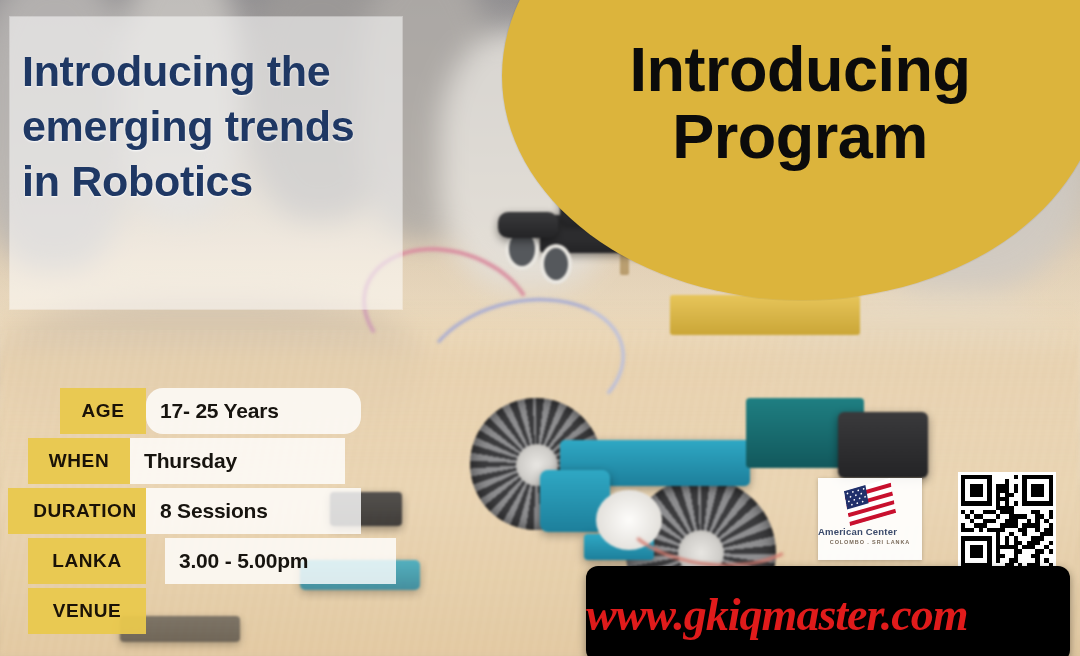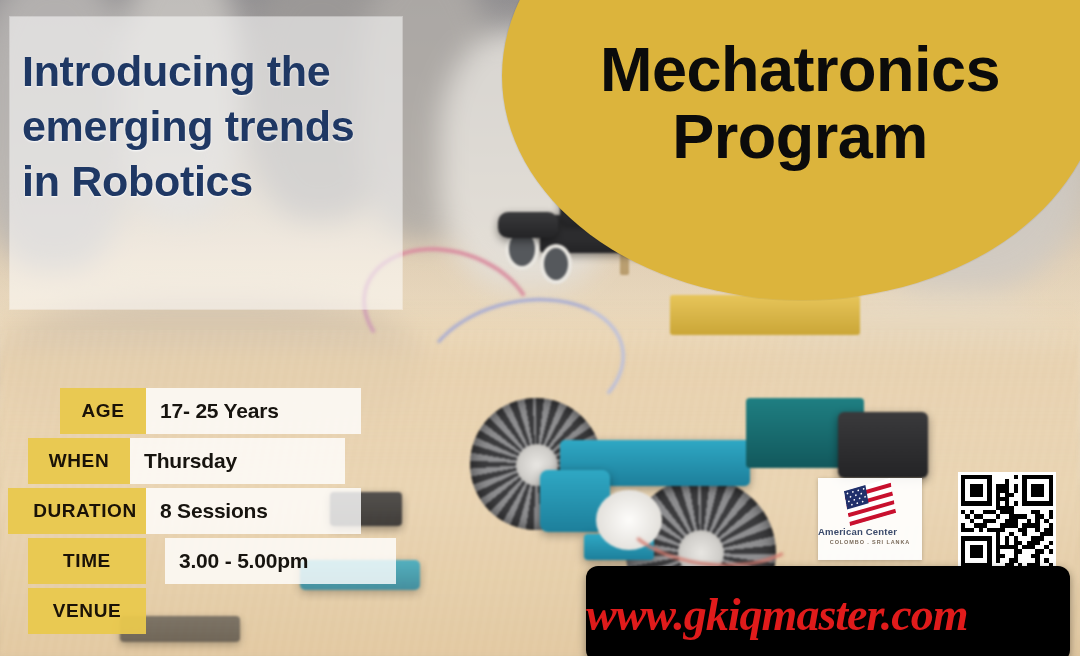--- a/index.html
+++ b/index.html
@@ -202,21 +202,21 @@
     font-size: 21px;
     font-weight: 700;
     display: flex;
     align-items: center;
     padding-left: 14px;
     box-sizing: border-box;
     letter-spacing: -0.2px;
   }
   
   .r0 .tlabel { margin-left: 60px; width: 86px; }
-  .r0 .tvalue { width: 215px; }
+  .r0 .tvalue { width: 215px; border-radius: 17px; }
   .r1 .tlabel { margin-left: 28px; width: 102px; }
   .r1 .tvalue { width: 215px; }
   .r2 .tlabel { margin-left: 8px;  width: 138px; padding-left: 16px; }
   .r2 .tvalue { width: 215px; }
   .r3 .tlabel { margin-left: 28px; width: 118px; }
   .r3 .tvalue { width: 231px; margin-left: 19px; }
   .r4 .tlabel { margin-left: 28px; width: 118px; }
   .r4 .tvalue { width: 310px; }
 
   
@@ -381,42 +381,42 @@
     <div class="board-dark" style="left:330px; top:492px; width:72px; height:34px; opacity:.85;"></div>
     <div class="chassis" style="left:300px; top:560px; width:120px; height:30px; opacity:.8;"></div>
     <div class="board-dark" style="left:120px; top:616px; width:120px; height:26px; opacity:.6;"></div>
     <div class="wire" style="left:360px; top:250px; width:170px; height:120px; border-width:4px; border-top-color:#d98ea0; border-left-color:#cfa0b4; transform:rotate(18deg);"></div>
     <div class="wire" style="left:420px; top:300px; width:200px; height:130px; border-width:3px; border-top-color:#9fa6d6; border-right-color:#b6bde0; transform:rotate(-12deg);"></div>
     <div class="wire" style="left:620px; top:470px; width:180px; height:90px;  border-width:3px; border-bottom-color:#d57a6e; transform:rotate(6deg);"></div>
   </div>
 
   <div class="circle"></div>
   <div class="circle-text">
-    <div class="circle-line1">Mechatronics</div>
+    <div class="circle-line1">Introducing</div>
     <div class="circle-line2">Program</div>
   </div>
 
   <div class="headline-panel"></div>
   <div class="headline-text">Introducing the emerging trends in Robotics</div>
 
   <div class="table">
     <div class="trow r0">
       <div class="tlabel">AGE</div>
       <div class="tvalue">17- 25 Years</div>
     </div>
     <div class="trow r1">
       <div class="tlabel">WHEN</div>
       <div class="tvalue">Thursday</div>
     </div>
     <div class="trow r2">
       <div class="tlabel">DURATION</div>
       <div class="tvalue">8 Sessions</div>
     </div>
     <div class="trow r3">
-      <div class="tlabel">TIME</div>
+      <div class="tlabel">LANKA</div>
       <div class="tvalue">3.00 - 5.00pm</div>
     </div>
     <div class="trow r4">
       <div class="tlabel">VENUE</div>
     </div>
   </div>
 
 
   <div class="ac-card">
     <svg class="ac-flag" viewBox="0 0 60 44">

